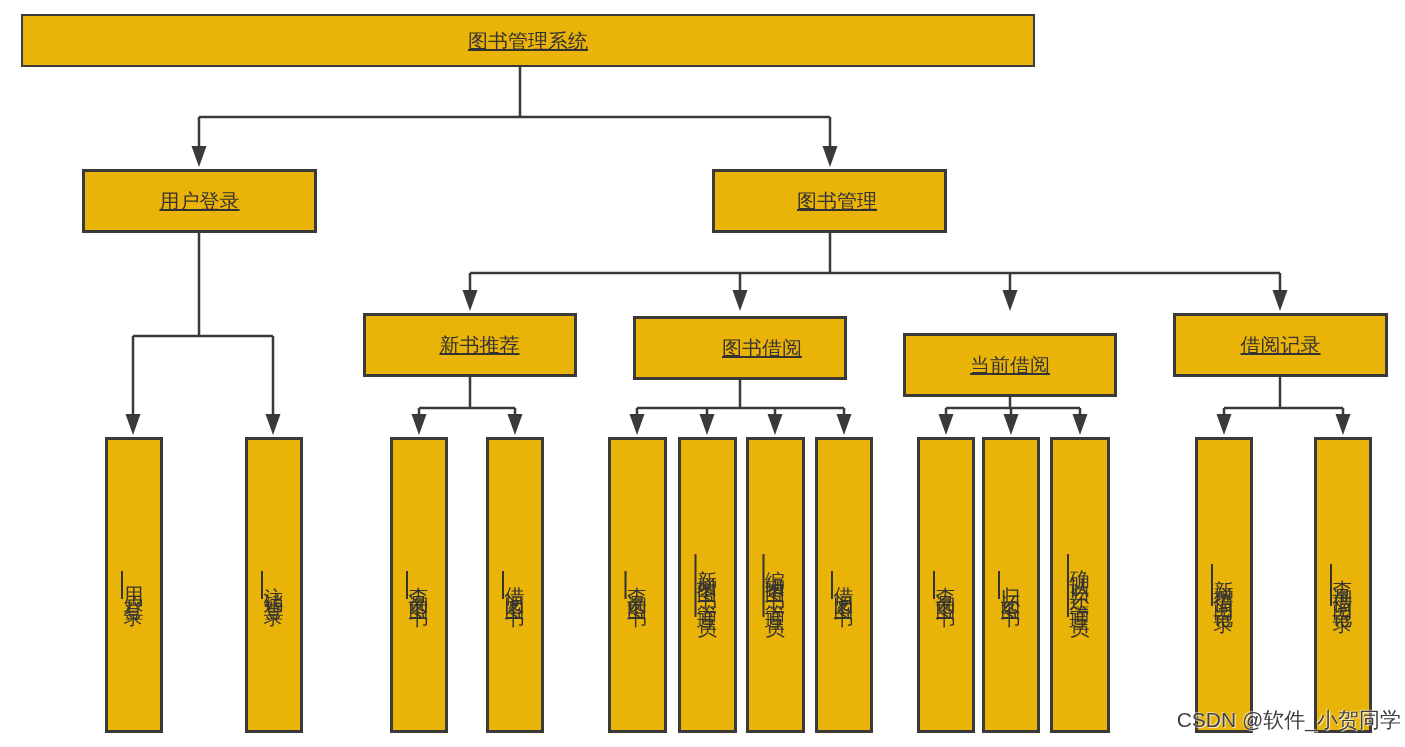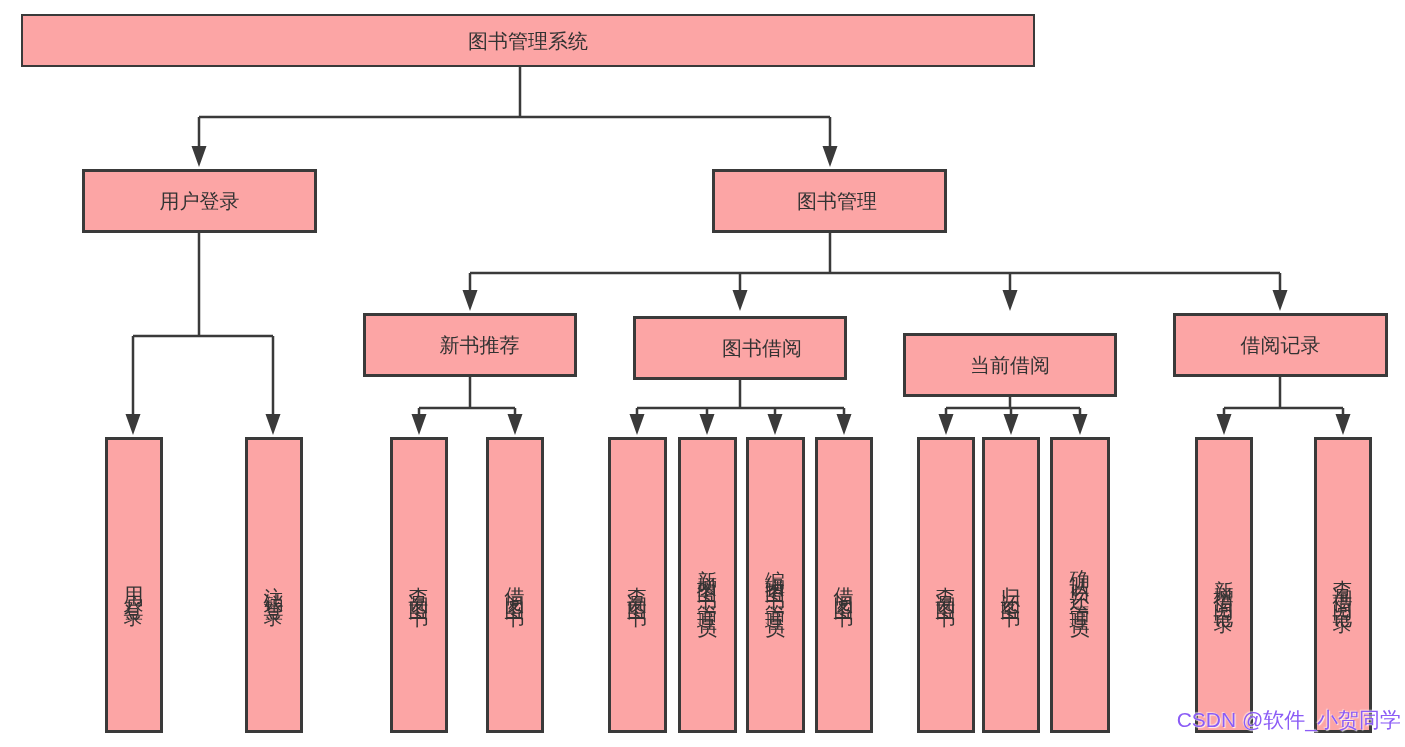--- a/index.html
+++ b/index.html
@@ -16,45 +16,46 @@
     overflow: hidden;
   }
   svg.wires {
     position: absolute;
     left: 0; top: 0;
     width: 1405px; height: 747px;
   }
   .box {
     position: absolute;
     box-sizing: border-box;
-    background: #fca5a5;
+    background: #eab308;
     border: 3px solid #3a3a3a;
     color: #333333;
     display: flex;
     align-items: center;
     justify-content: center;
     font-size: 20px;
     line-height: 1;
+    text-decoration: underline;
   }
   .box.root {
     border-width: 2px;
   }
   .vbox span {
     writing-mode: vertical-rl;
     text-orientation: mixed;
     letter-spacing: 7px;
     line-height: 1;
     white-space: nowrap;
   }
   .watermark {
     position: absolute;
     top: 706px;
     right: 4px;
     font-size: 21px;
-    color: #8b5cf6;
+    color: #404040;
     text-shadow: 1px 1px 1px rgba(255,255,255,0.85), -1px -1px 1px rgba(255,255,255,0.6);
     z-index: 5;
     white-space: nowrap;
   }
 </style>
 </head>
 <body>
 
 <div class="canvas">
 

